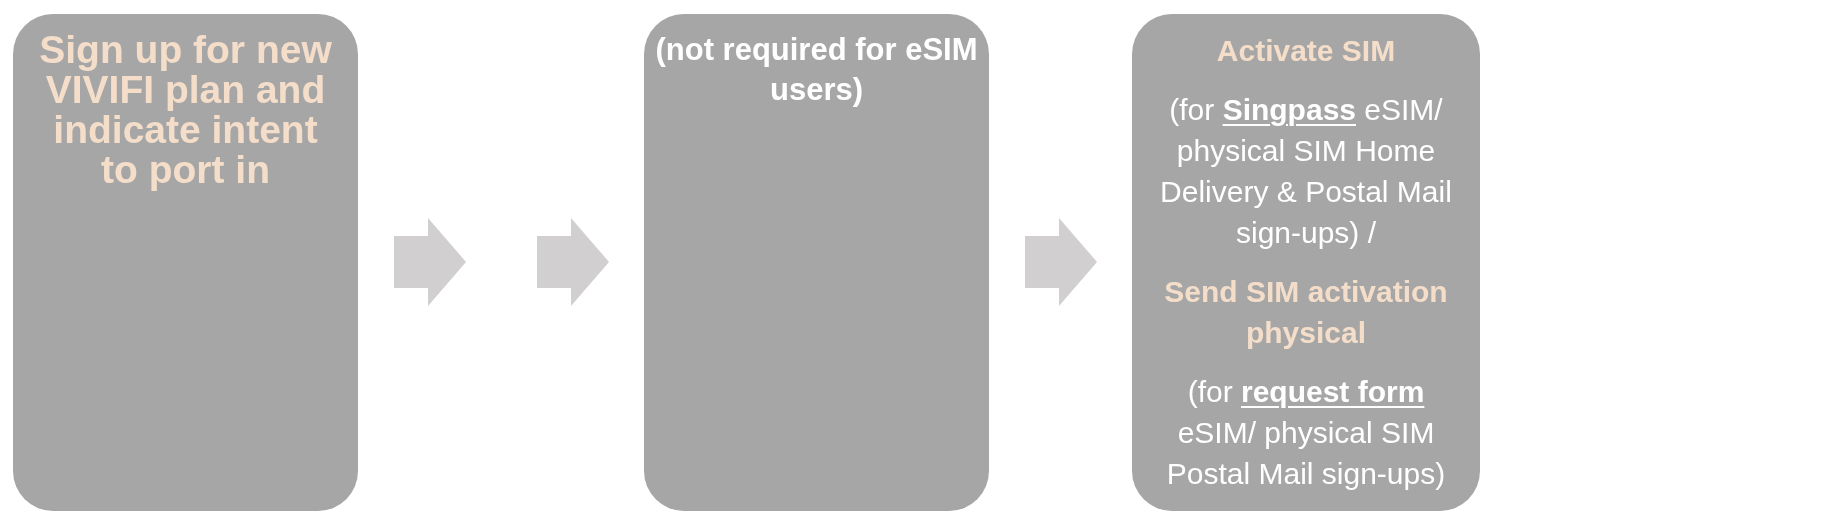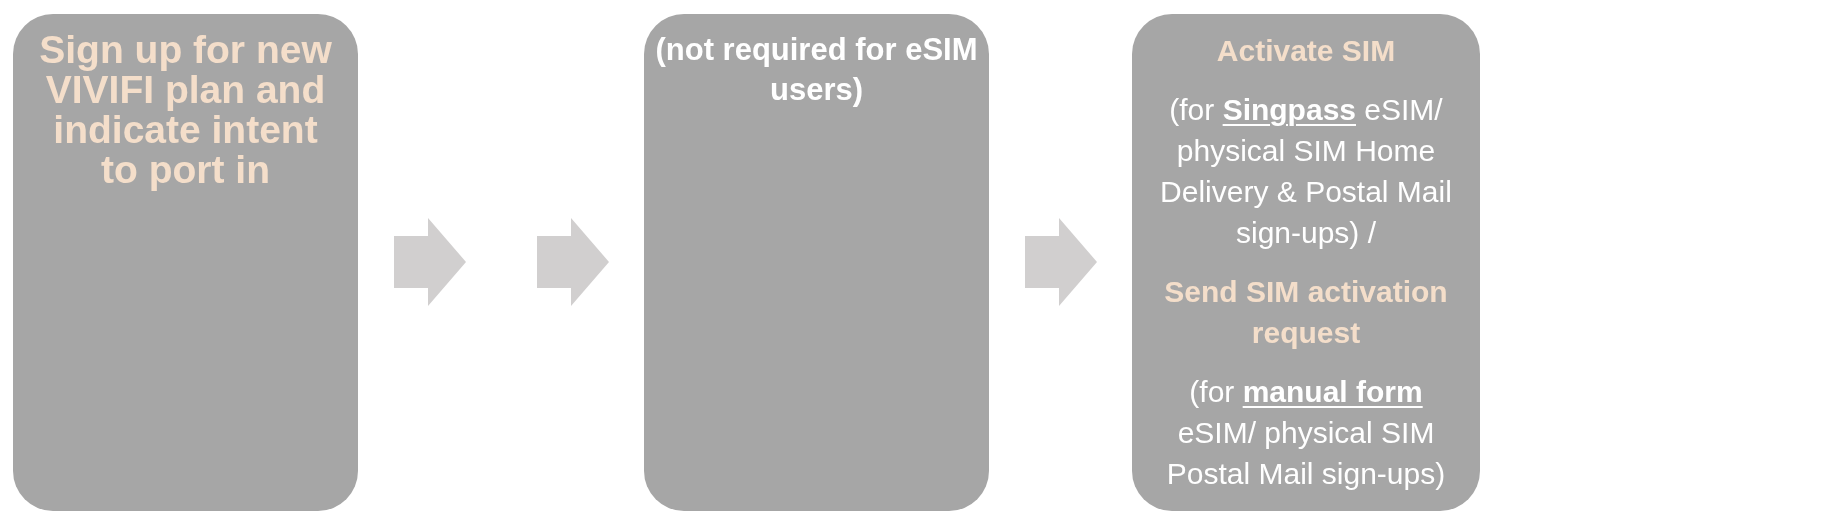--- a/index.html
+++ b/index.html
@@ -93,17 +93,17 @@
 
   <div class="arrow-gap">
     <svg width="72" height="88" viewBox="0 0 72 88" aria-hidden="true">
       <polygon points="0,18 34,18 34,0 72,44 34,88 34,70 0,70" fill="var(--arrow, #D1CFCF)"></polygon>
     </svg>
   </div>
 
   <div class="step-box box4 last">
     <p class="title4">Activate SIM</p>
     <p class="note4"><span>(for </span><span class="hl">Singpass</span><span> eSIM/ physical SIM Home Delivery &amp; Postal Mail sign-ups) /</span></p>
-    <p class="title4">Send SIM activation request</p>
-    <p class="note4"><span>(for </span><span class="hl">manual form</span><span> eSIM/ physical SIM Postal Mail sign-ups)</span></p>
+    <p class="title4">Send SIM activation physical</p>
+    <p class="note4"><span>(for </span><span class="hl">request form</span><span> eSIM/ physical SIM Postal Mail sign-ups)</span></p>
   </div>
 
 </div>
 
 </body></html>

